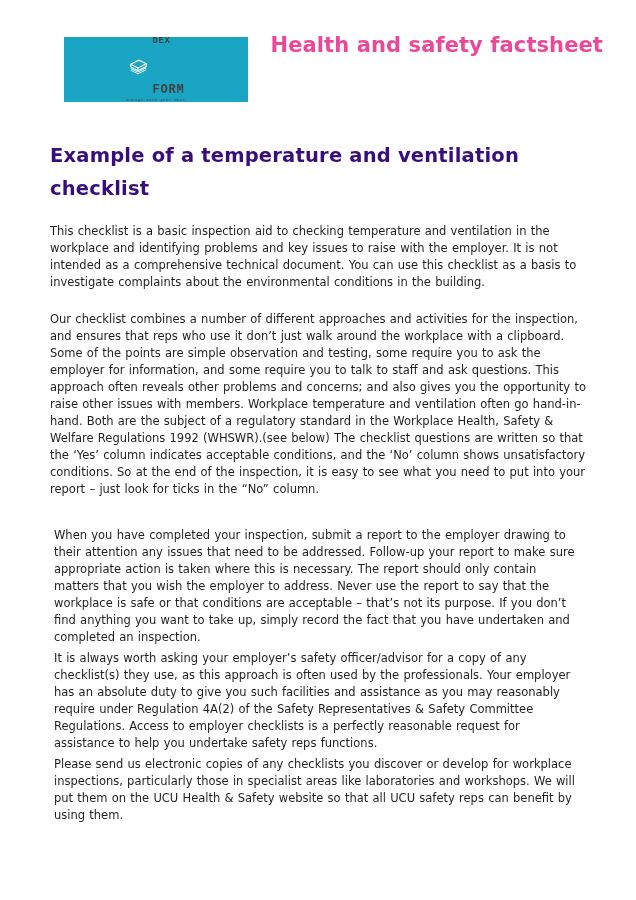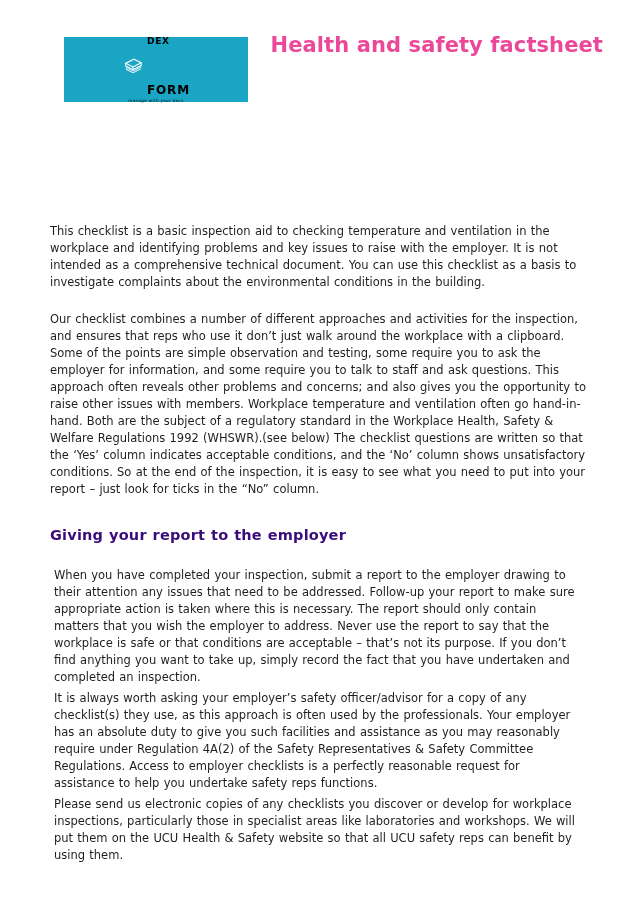--- a/index.html
+++ b/index.html
@@ -12,25 +12,26 @@
     overflow: hidden;
   }
   
   .logo-box {
     position: absolute;
     left: 64px;
     top: 37px;
     width: 184px;
     height: 65px;
     background: #1ba5c5;
-    color: #000000;
+    color: #404040;
     display: flex;
     flex-direction: column;
     align-items: center;
     justify-content: center;
+    font-family: Liberation Mono, monospace;
   }
   .logo-row { display: flex; align-items: center; gap: 3px; }
   .logo-icon svg { display: block; }
   .logo-name { display: flex; flex-direction: column; line-height: 1; font-weight: bold; }
   .logo-line1 { font-size: 9px; letter-spacing: 0.6px; }
   .logo-line2 { font-size: 12px; letter-spacing: 0.8px; margin-top: 38px; }
   .logo-tagline { font-size: 4px; margin-top: 2px; letter-spacing: 0.4px; opacity: 0.9; white-space: nowrap; }
   
   .factsheet-title {
     position: absolute;
@@ -96,23 +97,23 @@
       <span class="logo-name">
         <span class="logo-line1">DEX</span>
         <span class="logo-line2">FORM</span>
       </span>
     </div>
     <div class="logo-tagline">manage with your docs</div>
   </div>
 
   <div class="factsheet-title">Health and safety factsheet</div>
 
+  <h1 class="doc-title">Example of a temperature and ventilation checklist</h1>
 
   <div class="body-text">
     <p>This checklist is a basic inspection aid to checking temperature and ventilation in the workplace and identifying problems and key issues to raise with the employer. It is not intended as a comprehensive technical document. You can use this checklist as a basis to investigate complaints about the environmental conditions in the building.</p>
     <p class="overview">Our checklist combines a number of different approaches and activities for the inspection, and ensures that reps who use it don’t just walk around the workplace with a clipboard. Some of the points are simple observation and testing, some require you to ask the employer for information, and some require you to talk to staff and ask questions. This approach often reveals other problems and concerns; and also gives you the opportunity to raise other issues with members. Workplace temperature and ventilation often go hand-in-hand. Both are the subject of a regulatory standard in the Workplace Health, Safety &amp; Welfare Regulations 1992 (WHSWR).(see below) The checklist questions are written so that the ‘Yes’ column indicates acceptable conditions, and the ‘No’ column shows unsatisfactory conditions. So at the end of the inspection, it is easy to see what you need to put into your report – just look for ticks in the “No” column.</p>
-    <h2 class="section">Giving your report to the employer</h2>
     <p class="tight">When you have completed your inspection, submit a report to the employer drawing to their attention any issues that need to be addressed. Follow-up your report to make sure appropriate action is taken where this is necessary. The report should only contain matters that you wish the employer to address.  Never use the report to say that the workplace is safe or that conditions are acceptable – that’s not its purpose. If you don’t find anything you want to take up, simply record the fact that you have undertaken and completed an inspection.</p>
     <p class="tight">It is always worth asking your employer’s safety officer/advisor for a copy of any checklist(s) they use, as this approach is often used by the professionals. Your employer has an absolute duty to give you such facilities and assistance as you may reasonably require under Regulation 4A(2) of the Safety Representatives &amp; Safety Committee Regulations. Access to employer checklists is a perfectly reasonable request for assistance to help you undertake safety reps functions.</p>
     <p class="tight">Please send us electronic copies of any checklists you discover or develop for workplace inspections, particularly those in specialist areas like laboratories and workshops. We will put them on the UCU Health &amp; Safety website so that all UCU safety reps can benefit by using them.</p>
   </div>
 
 </div>
 
 </body></html>

